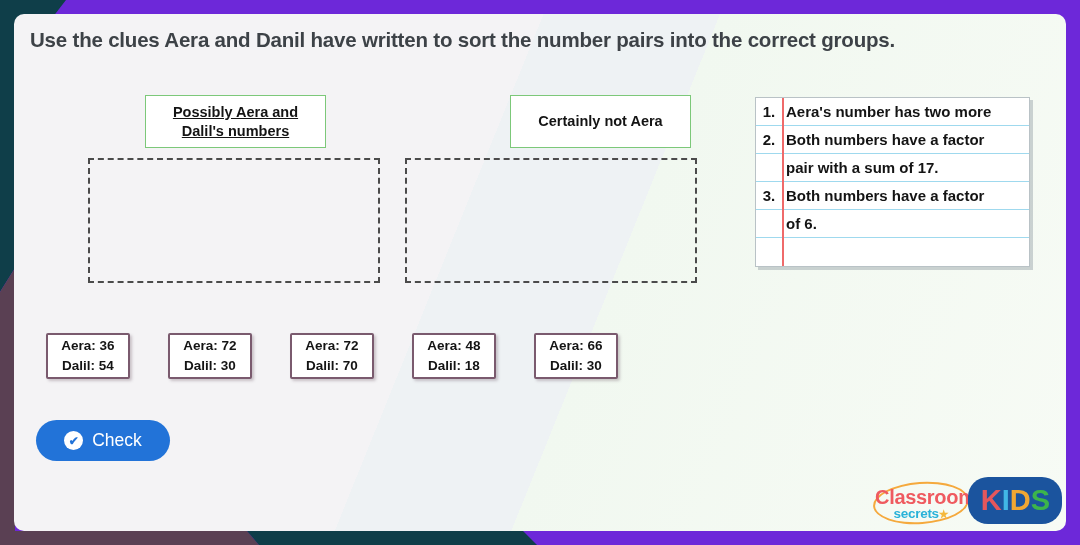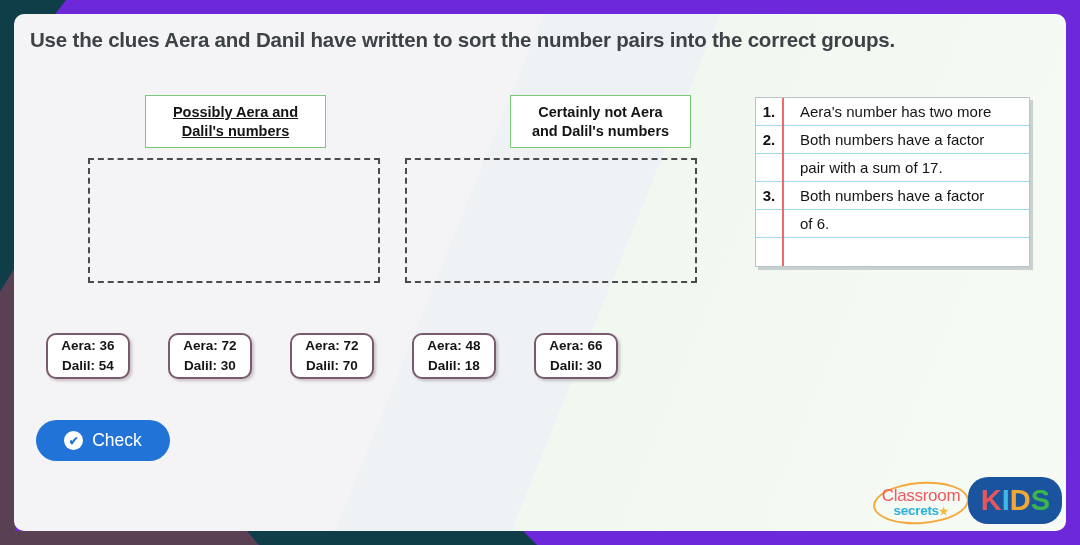--- a/index.html
+++ b/index.html
@@ -19,35 +19,35 @@
   .group-1{left:131px;top:81px;text-decoration:underline;}
   .group-2{left:448px;top:81px;margin-left:48px;}
   .dropzone{position:absolute;width:292px;height:125px;border:2px dashed #4b4b4b;background:transparent;}
   .dz-1{left:74px;top:144px;}
   .dz-2{left:391px;top:144px;}
   .paper{position:absolute;left:741px;top:83px;width:275px;height:170px;background:#ffffff;
          border:1px solid #b9c2c6;box-shadow:3px 3px 0 rgba(148,160,166,0.45);}
   .red-line{position:absolute;left:26px;top:0;bottom:0;width:1.5px;background:#ef6a6a;}
   .clue-row{display:flex;height:28px;align-items:center;border-bottom:1px solid #9fd9ee;}
   .clue-num{width:26px;flex:0 0 26px;text-align:center;font-size:15px;font-weight:bold;color:#141414;}
-  .clue-text{padding-left:18px;font-size:15px;font-weight:normal;color:#141414;white-space:nowrap;}
+  .clue-text{padding-left:4px;font-size:15px;font-weight:bold;color:#141414;white-space:nowrap;}
   .cards-row{position:absolute;left:32px;top:319px;display:flex;gap:38px;}
-  .pair-card{width:84px;height:46px;background:#ffffff;border:2px solid #7a5a6e;border-radius:10px;
+  .pair-card{width:84px;height:46px;background:#ffffff;border:2px solid #7a5a6e;border-radius:2px;
              display:flex;flex-direction:column;align-items:center;justify-content:center;
              font-size:13.5px;font-weight:bold;color:#141414;line-height:1.45;
              box-shadow:2px 2px 3px rgba(90,64,83,0.28);cursor:grab;}
   .check-btn{position:absolute;left:22px;top:406px;width:134px;height:41px;border:none;border-radius:21px;
              background:#2273d8;color:#ffffff;display:flex;align-items:center;justify-content:center;
              gap:9px;font-size:17.5px;cursor:pointer;padding:0 8px;}
   .check-icon{width:19px;height:19px;border-radius:50%;background:#ffffff;color:#2273d8;
               display:flex;align-items:center;justify-content:center;font-size:12px;font-weight:bold;}
   .cs-logo{position:absolute;left:861px;top:466px;width:92px;height:48px;text-align:center;line-height:1;}
   .cs-swoosh{position:absolute;left:-2px;top:2px;width:96px;height:42px;border:2.5px solid #f5a93d;
              border-radius:50%;transform:rotate(-4deg);}
-  .cs-top{position:relative;display:block;margin-top:7px;font-size:17px;font-weight:normal;color:#ef5a5f;letter-spacing:-0.3px;}
+  .cs-top{position:relative;display:block;margin-top:7px;font-size:20px;font-weight:bold;color:#ef5a5f;letter-spacing:-0.3px;}
   .cs-bottom{position:relative;display:block;font-size:13.5px;font-weight:bold;color:#29b2d8;letter-spacing:-0.3px;}
   .cs-star{color:#f4b83c;font-size:11px;}
   .kids-logo{position:absolute;left:954px;top:463px;width:94px;height:47px;background:#1b549e;border-radius:20px;
              display:flex;align-items:center;justify-content:center;gap:1px;}
   .kids-logo span{font-size:29px;font-weight:bold;letter-spacing:-1px;}
   .kids-k{color:#e4575c;}.kids-i{color:#41b7e6;}.kids-d{color:#f0a733;}.kids-s{color:#3cb54b;}
 </style>
 </head>
 <body>
 
@@ -59,21 +59,20 @@
   <div class="card">
 
     <h1 class="title">Use the clues Aera and Danil have written to sort the number pairs into the correct groups.</h1>
 
     <div class="group-label group-1">
       <span>Possibly Aera and</span>
       <span>Dalil's numbers</span>
     </div>
     <div class="group-label group-2">
       <span>Certainly not Aera</span>
-      <span>and Dalil's numbers</span>
     </div>
 
     <div class="dropzone dz-1"></div>
     <div class="dropzone dz-2"></div>
 
     <div class="paper">
       <div class="red-line"></div>
       <div class="clue-row">
         <span class="clue-num">1.</span>
         <span class="clue-text">Aera's number has two more</span>

